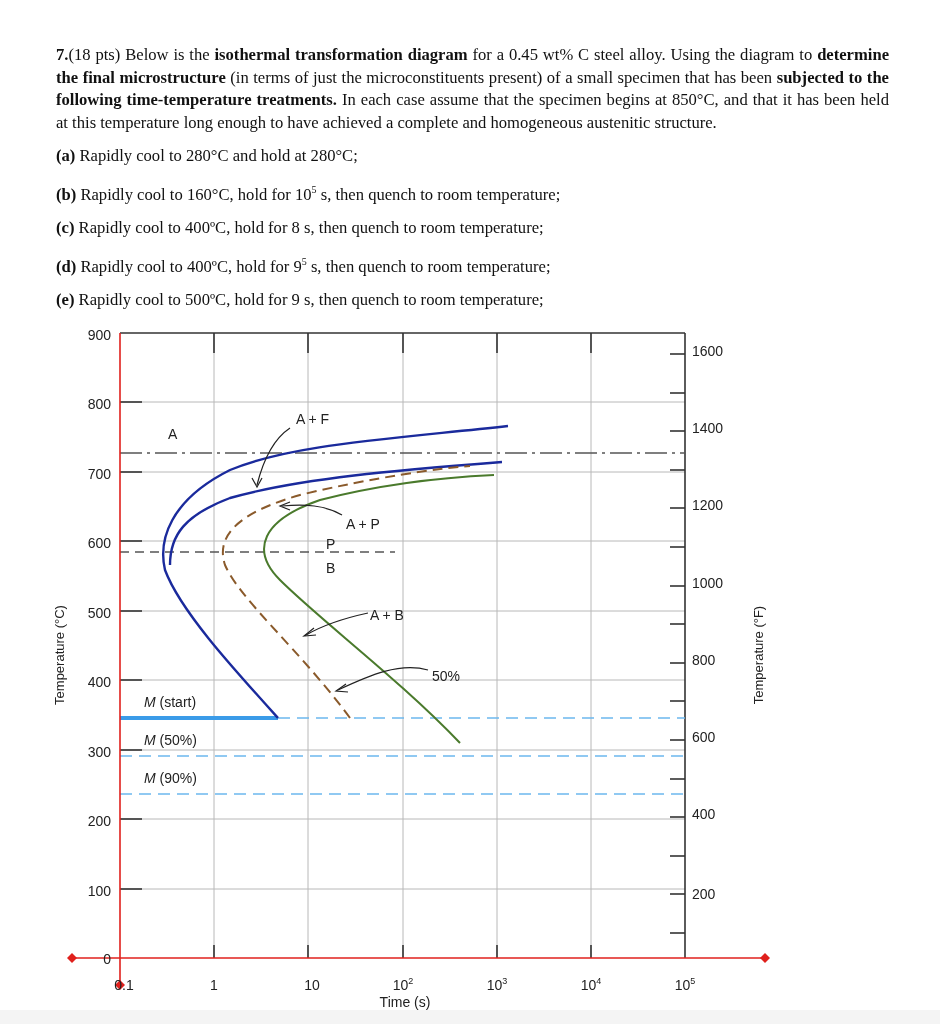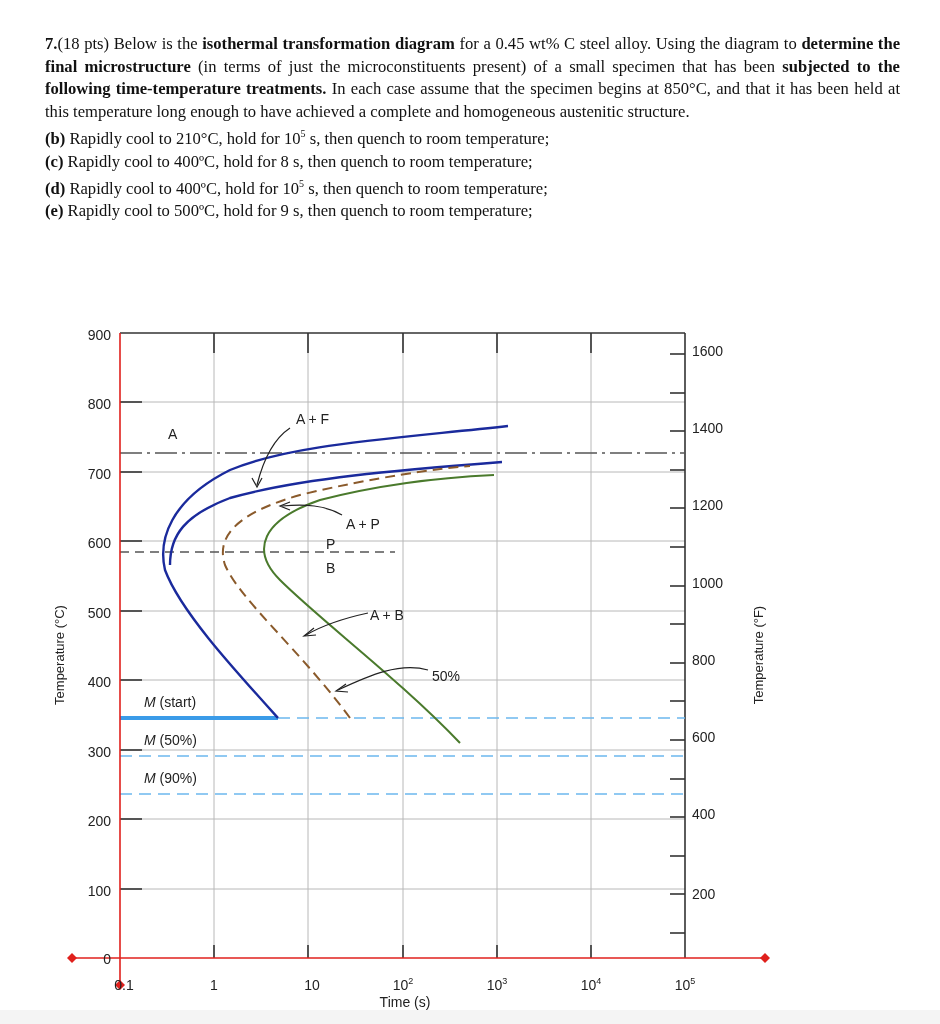--- a/index.html
+++ b/index.html
@@ -3,38 +3,39 @@
 <meta charset="utf-8">
 <style>
   html, body { margin: 0; padding: 0; background: #ffffff; }
   body { width: 940px; height: 1024px; position: relative; overflow: hidden; }
   .question {
     position: absolute; left: 45px; top: 33px; width: 855px;
     font-family: "Liberation Serif", "DejaVu Serif", serif;
     font-size: 16.6px; line-height: 22.6px; color: #111;
     text-align: justify;
   }
-  .question p { margin: 0; }
+  .question p { margin: 11px; }
   .question .lead { text-align: justify; }
   .question b { font-weight: bold; }
   .question .item { text-align: left; }
   .chart { position: absolute; left: 0; top: 300px; }
   .chart text { font-family: "Liberation Sans", "DejaVu Sans", sans-serif; fill: #222; }
   .footer-band { position: absolute; left: 0; top: 1010px; width: 940px; height: 14px; background: #f4f4f4; }
 </style>
 </head>
 <body>
 
 <div class="question">
   <p class="lead">
     <b>7.</b><span>(18 pts)</span><span> Below is the </span><b>isothermal transformation diagram</b><span> for a 0.45 wt% C steel alloy. Using the diagram to </span><b>determine the final microstructure</b><span> (in terms of just the microconstituents present) of a small specimen that has been </span><b style="font-family:'Liberation Serif',serif;">subjected to the following time-temperature treatments.</b><span> In each case assume that the specimen begins at 850°C, and that it has been held at this temperature long enough to have achieved a complete and homogeneous austenitic structure.</span>
   </p>
-  <p class="item"><b>(b)</b><span> Rapidly cool to 210°C, hold for 10</span><sup style="font-size:10px">5</sup><span> s, then quench to room temperature;</span></p>
+  <p class="item"><b>(a)</b><span> Rapidly cool to 280°C and hold at 280°C;</span></p>
+  <p class="item"><b>(b)</b><span> Rapidly cool to 160°C, hold for 10</span><sup style="font-size:10px">5</sup><span> s, then quench to room temperature;</span></p>
   <p class="item"><b>(c)</b><span> Rapidly cool to 400ºC, hold for 8 s, then quench to room temperature;</span></p>
-  <p class="item"><b>(d)</b><span> Rapidly cool to 400ºC, hold for 10</span><sup style="font-size:10px">5</sup><span> s, then quench to room temperature;</span></p>
+  <p class="item"><b>(d)</b><span> Rapidly cool to 400ºC, hold for 9</span><sup style="font-size:10px">5</sup><span> s, then quench to room temperature;</span></p>
   <p class="item"><b>(e)</b><span> Rapidly cool to 500ºC, hold for 9 s, then quench to room temperature;</span></p>
 </div>
 
 <svg class="chart" width="940" height="724" viewBox="0 300 940 724">
 
   <g stroke="#b8b8b8" stroke-width="1">
     <line x1="214" y1="333" x2="214" y2="958"></line>
     <line x1="308" y1="333" x2="308" y2="958"></line>
     <line x1="403" y1="333" x2="403" y2="958"></line>
     <line x1="497" y1="333" x2="497" y2="958"></line>

